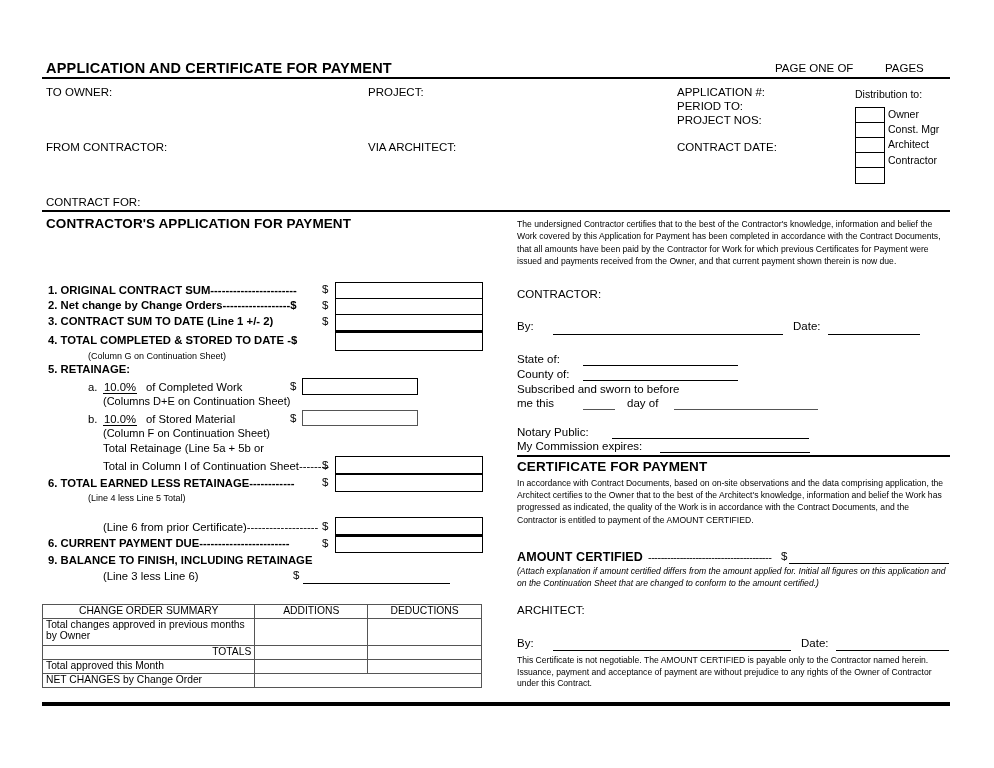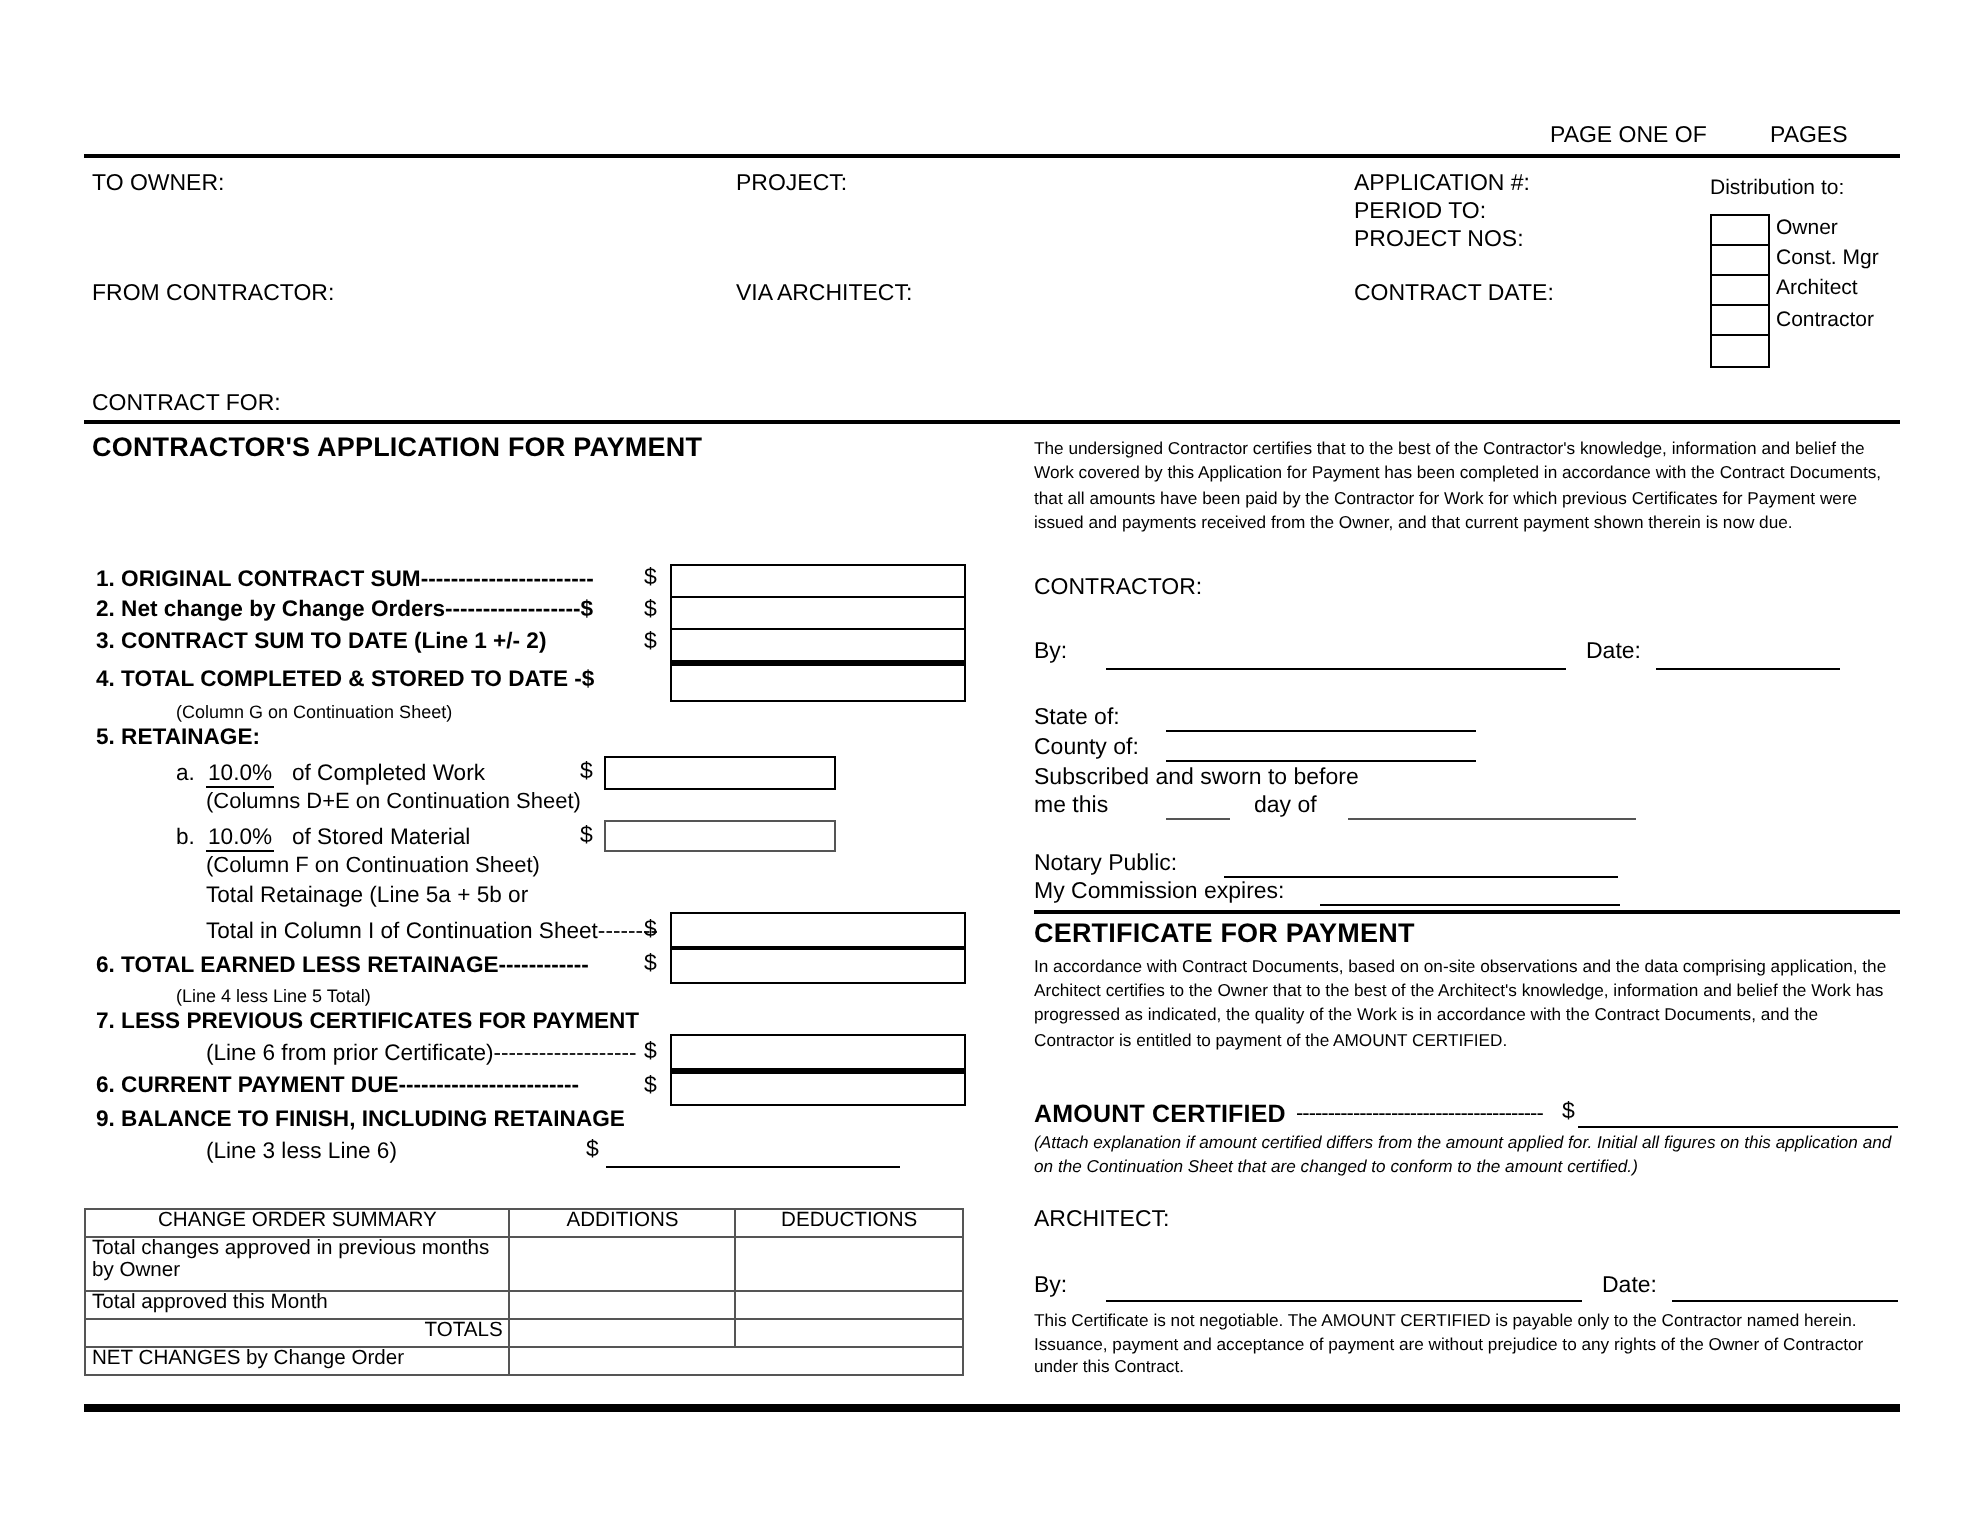--- a/index.html
+++ b/index.html
@@ -64,20 +64,21 @@
   .cot td.r{text-align:right;}
   .cot td.tall{height:26px;}
 
   .ital{font-style:italic;}
 </style>
 </head>
 <body>
 
 <div id="page">
 
+  <div class="doc-title">APPLICATION AND CERTIFICATE FOR PAYMENT</div>
   <div class="page-one-of">PAGE ONE OF</div>
   <div class="pages-word">PAGES</div>
 
   <div class="rule-med" style="left:42px;top:77px;width:908px;"></div>
 
   <div class="lbl" style="left:46px;top:86px;">TO OWNER:</div>
   <div class="lbl" style="left:368px;top:86px;">PROJECT:</div>
   <div class="lbl" style="left:677px;top:86px;">APPLICATION #:</div>
   <div class="lbl" style="left:677px;top:100px;">PERIOD TO:</div>
   <div class="lbl" style="left:677px;top:114px;">PROJECT NOS:</div>
@@ -152,21 +153,20 @@
   <div class="li-reg" style="left:103px;top:442px;">Total Retainage (Line 5a + 5b or</div>
   <div class="li-reg" style="left:103px;top:460px;">Total in Column I of Continuation Sheet--------</div>
   <div class="dollar" style="left:322px;top:459px;">$</div>
   <div class="box dark" style="left:335px;top:456px;width:148px;height:18px;"></div>
 
   <div class="li" style="left:48px;top:477px;">6. TOTAL EARNED LESS RETAINAGE------------</div>
   <div class="dollar" style="left:322px;top:476px;">$</div>
   <div class="box dark" style="left:335px;top:474px;width:148px;height:18px;"></div>
   <div class="li-note" style="left:88px;top:493px;">(Line 4 less Line 5 Total)</div>
 
-  <div class="li" style="left:48px;top:505px;">7. LESS PREVIOUS CERTIFICATES FOR PAYMENT</div>
   <div class="li-reg" style="left:103px;top:521px;">(Line 6 from prior Certificate)-------------------</div>
   <div class="dollar" style="left:322px;top:520px;">$</div>
   <div class="box dark" style="left:335px;top:517px;width:148px;height:18px;"></div>
 
   <div class="li" style="left:48px;top:537px;">6. CURRENT PAYMENT DUE------------------------</div>
   <div class="dollar" style="left:322px;top:537px;">$</div>
   <div class="box dark topdark" style="left:335px;top:535px;width:148px;height:18px;"></div>
 
   <div class="li" style="left:48px;top:554px;">9. BALANCE TO FINISH, INCLUDING RETAINAGE</div>
   <div class="li-reg" style="left:103px;top:570px;">(Line 3 less Line 6)</div>
@@ -179,26 +179,26 @@
       <td class="hd" style="width:218px;">CHANGE ORDER SUMMARY</td>
       <td class="hd" style="width:110px;">ADDITIONS</td>
       <td class="hd" style="width:110px;">DEDUCTIONS</td>
     </tr>
     <tr>
       <td class="tall">Total changes approved in previous months by Owner</td>
       <td class="tall"></td>
       <td class="tall"></td>
     </tr>
     <tr>
+      <td class="r">TOTALS</td>
+      <td></td>
+      <td></td>
+    </tr>
+    <tr>
       <td>Total approved this Month</td>
-      <td></td>
-      <td></td>
-    </tr>
-    <tr>
-      <td class="r">TOTALS</td>
       <td></td>
       <td></td>
     </tr>
     <tr>
       <td>NET CHANGES by Change Order</td>
       <td colspan="2"></td>
     </tr>
   </tbody>
     </table>
 

